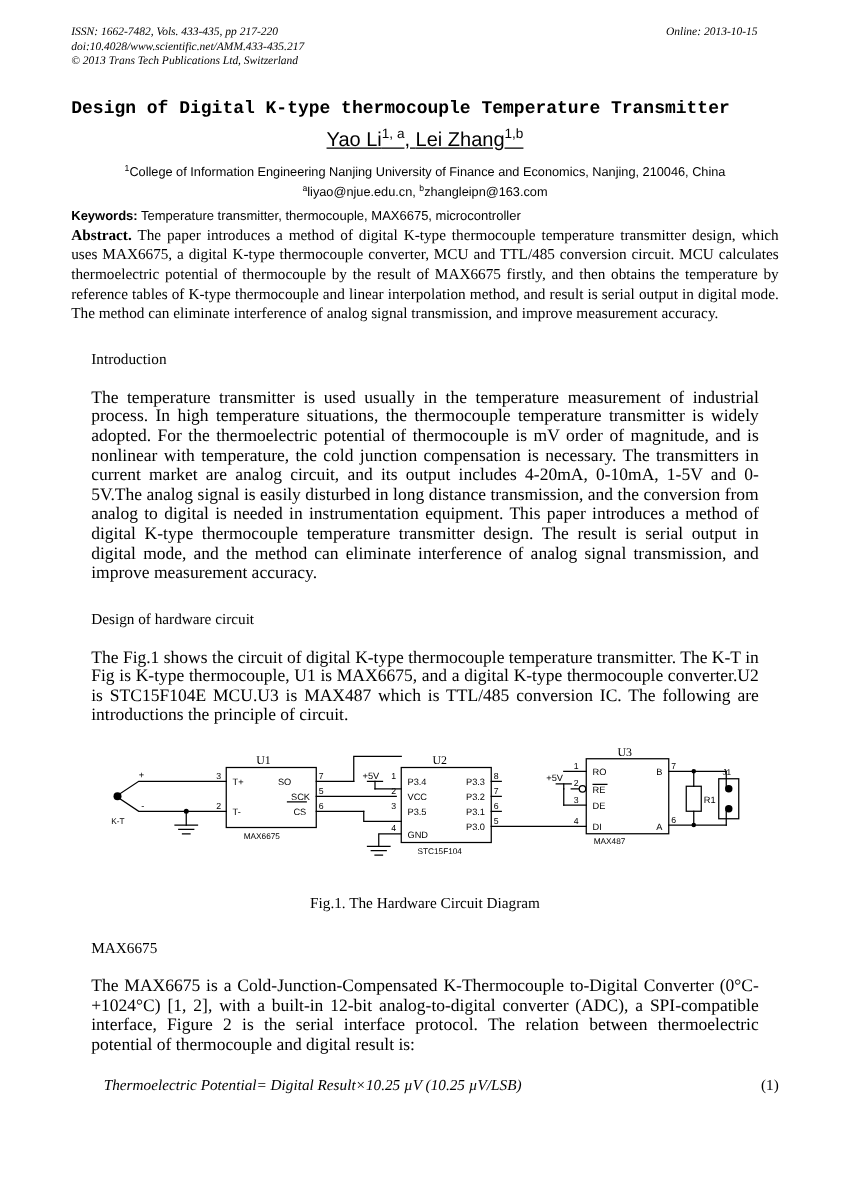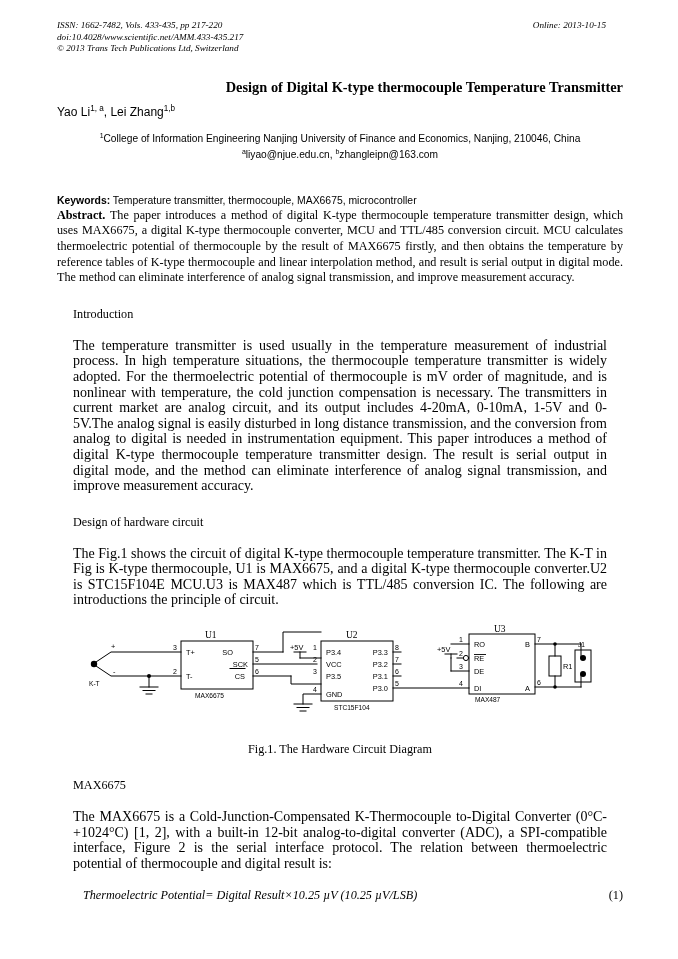--- a/index.html
+++ b/index.html
@@ -40,53 +40,54 @@
     top: 0;
     font-style: italic;
     font-size: 9.2px;
     white-space: nowrap;
   }
   .runhead .rh-line { white-space: nowrap; }
 
   
   .title {
     margin-top: 23px;
-    text-align: right;
-    font-family: Liberation Serif, serif;
+    text-align: left;
+    font-family: Liberation Mono, monospace;
     font-weight: bold;
     font-size: 14.4px;
     line-height: 18px;
   }
   .authors {
     margin-top: 8px;
-    text-align: left;
+    text-align: center;
     font-family: "Liberation Sans", sans-serif;
-    font-size: 12px;
+    font-size: 16px;
     line-height: 17px;
+    text-decoration: underline;
   }
   .affil {
     margin-top: 11px;
     text-align: center;
     font-family: "Liberation Sans", sans-serif;
     font-size: 10.2px;
     line-height: 14px;
     padding: 0 6px;
   }
   .emails {
     margin-top: 2px;
     text-align: center;
     font-family: "Liberation Sans", sans-serif;
     font-size: 10.2px;
     line-height: 14px;
   }
   sup { font-size: 68%; vertical-align: super; line-height: 0; }
 
   
   .keywords {
-    margin-top: 32px;
+    margin-top: 5px;
     font-family: "Liberation Sans", sans-serif;
     font-size: 10.4px;
     line-height: 14px;
   }
   .keywords b { font-weight: bold; }
 
   
   .abstract {
     font-size: 12.2px;
     line-height: 15.6px;

